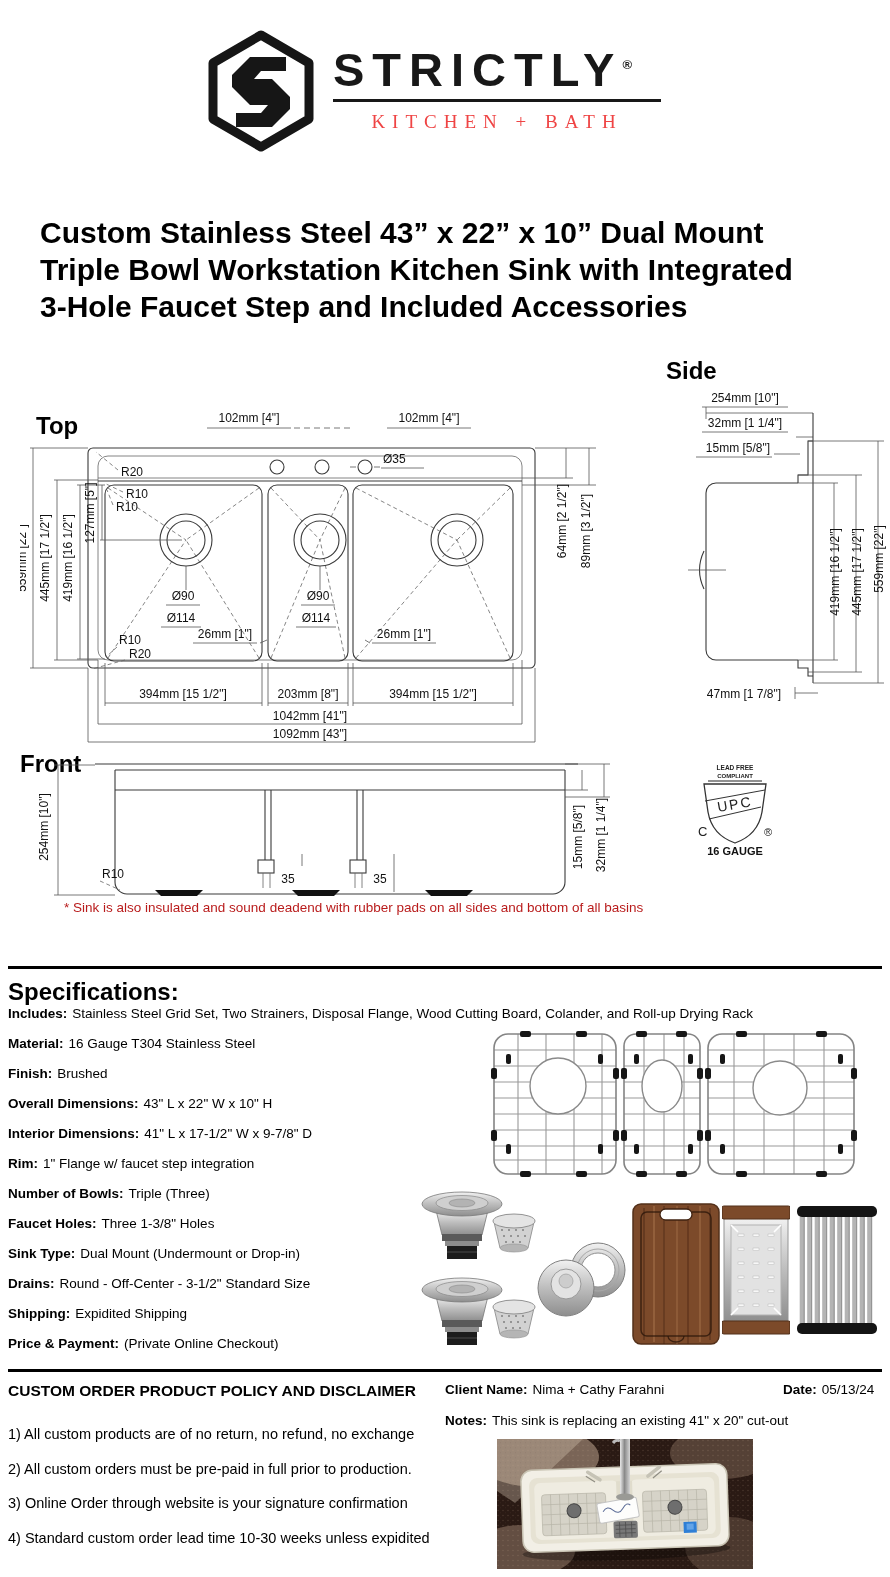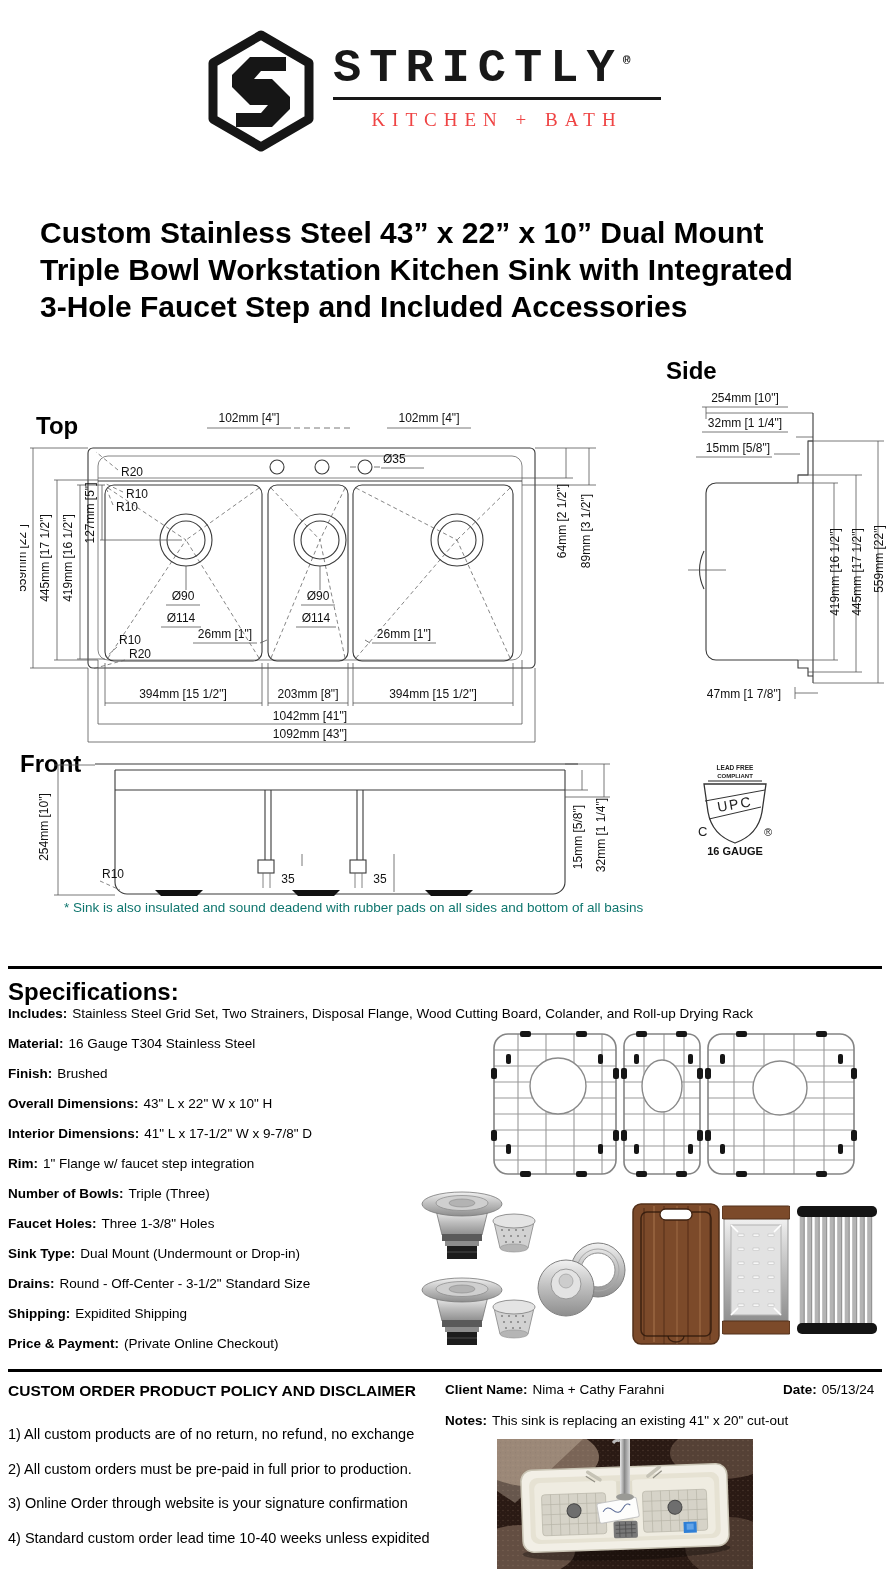--- a/index.html
+++ b/index.html
@@ -1,20 +1,20 @@
 <!DOCTYPE html>
 <html><head>
 <meta charset="utf-8">
 <style>
   html,body{margin:0;padding:0;background:#888;}
   .page{position:relative;width:890px;height:1577px;background:#fff;margin:0 auto;
         font-family:"Liberation Sans",sans-serif;color:#000;overflow:hidden;}
   .abs{position:absolute;}
   
-  .wordmark{font-family:Liberation Mono, monospace;font-weight:600;font-size:47px;
+  .wordmark{font-family:Liberation Sans, sans-serif;font-weight:600;font-size:47px;
             letter-spacing:8px;color:#181818;white-space:nowrap;}
   .wordmark sup{font-size:13px;letter-spacing:0;}
   .wm-rule{height:3px;background:#181818;width:328px;margin-top:2px;}
   .tagline{font-family:"Liberation Serif",serif;font-size:19px;letter-spacing:7px;
            color:#ef4444;text-align:center;width:328px;margin-top:9px;}
   
   .title{width:810px;text-align:left;font-weight:bold;font-size:30px;line-height:37px;}
   
   svg text{font-family:"Liberation Sans",sans-serif;}
   .ln{stroke:#3a3a3a;stroke-width:1.1;fill:none;}
@@ -26,21 +26,21 @@
   
   .rule{height:3px;background:#000;}
   .spec-head{font-size:24px;font-weight:bold;}
   .spec-row{height:30px;font-size:13.5px;white-space:nowrap;}
   .spec-label{font-weight:bold;margin-right:5px;}
   .policy-head{font-size:15.5px;font-weight:bold;margin-bottom:26px;}
   .policy-item{font-size:14.5px;margin-bottom:18.5px;}
   .client-row{font-size:13.5px;margin-bottom:16px;position:relative;}
   .client-label{font-weight:bold;margin-right:5px;}
   .date-wrap{position:absolute;left:338px;top:0;}
-  .footnote{font-size:13.5px;color:#0f766e;}
+  .footnote{font-size:13.5px;color:#b91c1c;}
 </style>
 </head>
 <body>
 
 <div class="page">
 
   <svg width="0" height="0" style="position:absolute" aria-hidden="true">
     <defs>
       <linearGradient id="gm" x1="0" y1="0" x2="0" y2="1">
         <stop offset="0" stop-color="#f1f1f1"></stop>
@@ -485,21 +485,21 @@
   </svg>
 
   <div class="abs rule" style="left:8px;top:1369px;width:874px"></div>
 
   <div class="abs" style="left:8px;top:1382px;width:428px">
     <div class="policy-head">CUSTOM ORDER PRODUCT POLICY AND DISCLAIMER</div>
     <div>
         <div class="policy-item">1) All custom products are of no return, no refund, no exchange</div>
         <div class="policy-item">2) All custom orders must be pre-paid in full prior to production.</div>
         <div class="policy-item">3) Online Order through website is your signature confirmation</div>
-        <div class="policy-item">4) Standard custom order lead time 10-40 weeks unless expidited</div>
+        <div class="policy-item">4) Standard custom order lead time 10-30 weeks unless expidited</div>
       </div>
   </div>
 
   <div class="abs" style="left:445px;top:1382px;width:440px">
     <div class="client-row">
       <span class="client-label">Client Name:</span><span>Nima + Cathy Farahni</span>
       <span class="date-wrap"><span class="client-label">Date:</span><span>05/13/24</span></span>
     </div>
     <div class="client-row">
       <span class="client-label">Notes:</span><span>This sink is replacing an existing 41" x 20" cut-out</span>

